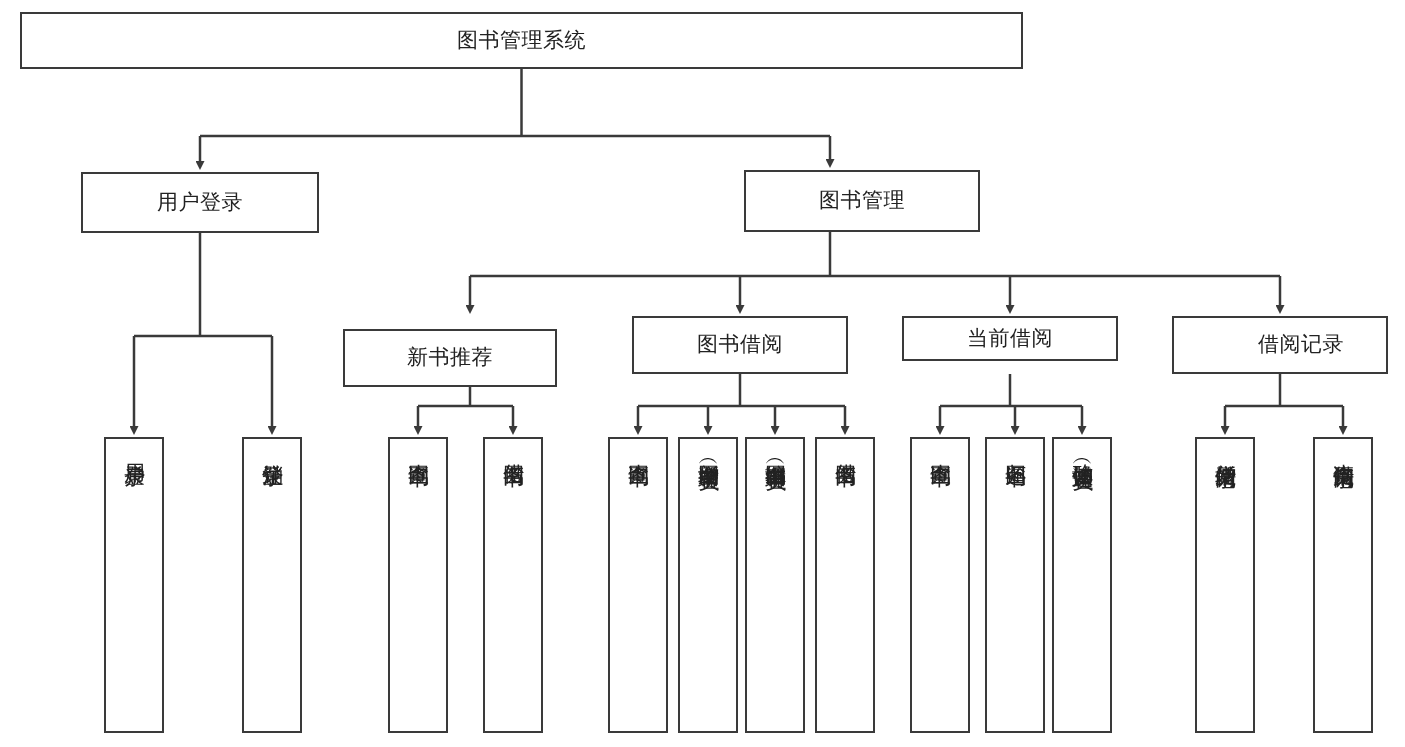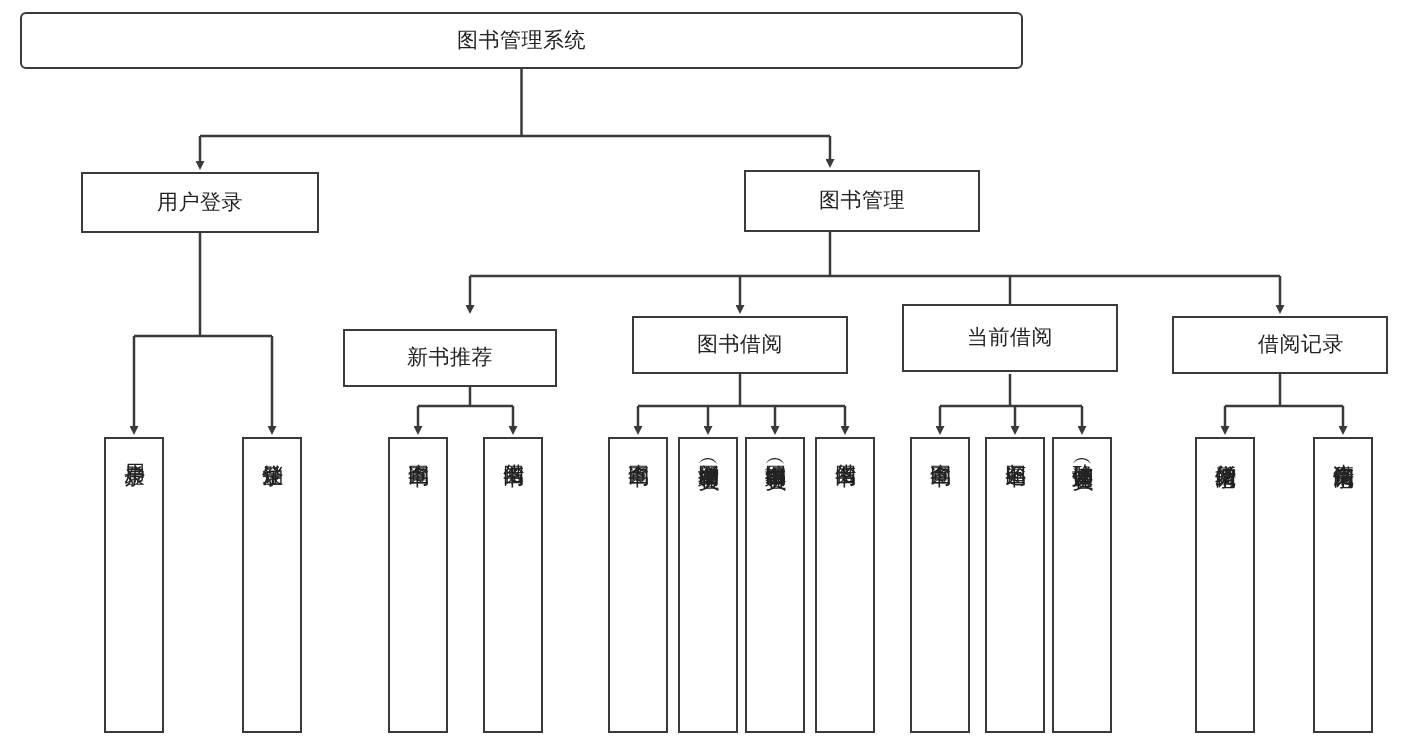--- a/index.html
+++ b/index.html
@@ -105,36 +105,36 @@
         <line x1="940" y1="406" x2="940" y2="427" stroke="#3a3a3a" stroke-width="2.5" marker-end="url(#arrowhead)"></line>
         <line x1="1015" y1="406" x2="1015" y2="427" stroke="#3a3a3a" stroke-width="2.5" marker-end="url(#arrowhead)"></line>
         <line x1="1082" y1="406" x2="1082" y2="427" stroke="#3a3a3a" stroke-width="2.5" marker-end="url(#arrowhead)"></line>
         <line x1="1280" y1="374" x2="1280" y2="406" stroke="#3a3a3a" stroke-width="2.5"></line>
         <line x1="1225" y1="406" x2="1343" y2="406" stroke="#3a3a3a" stroke-width="2.5"></line>
         <line x1="1225" y1="406" x2="1225" y2="427" stroke="#3a3a3a" stroke-width="2.5" marker-end="url(#arrowhead)"></line>
         <line x1="1343" y1="406" x2="1343" y2="427" stroke="#3a3a3a" stroke-width="2.5" marker-end="url(#arrowhead)"></line>
       </g>
   </svg>
   <div id="node-layer">
-      <div class="node horizontal" style="left: 20px; top: 12px; width: 1003px; height: 57px; border-color: rgb(58, 58, 58); border-radius: 6px;">
+      <div class="node horizontal" style="left: 20px; top: 12px; width: 1003px; height: 57px; border-color: rgb(58, 58, 58);">
         <span class="label" style="color: rgb(34, 34, 34);">图书管理系统</span>
       </div>
       <div class="node horizontal" style="left: 81px; top: 172px; width: 238px; height: 61px; border-color: rgb(58, 58, 58);">
         <span class="label" style="color: rgb(34, 34, 34);">用户登录</span>
       </div>
       <div class="node horizontal" style="left: 712px; top: 170px; width: 236px; height: 62px; border-color: rgb(58, 58, 58); margin-left: 32px;">
         <span class="label" style="color: rgb(34, 34, 34);">图书管理</span>
       </div>
       <div class="node horizontal" style="left: 343px; top: 316px; width: 214px; height: 58px; border-color: rgb(58, 58, 58); margin-top: 13px;">
         <span class="label" style="color: rgb(34, 34, 34);">新书推荐</span>
       </div>
       <div class="node horizontal" style="left: 632px; top: 316px; width: 216px; height: 58px; border-color: rgb(58, 58, 58);">
         <span class="label" style="color: rgb(34, 34, 34);">图书借阅</span>
       </div>
-      <div class="node horizontal" style="left: 902px; top: 304px; width: 216px; height: 68px; border-color: rgb(58, 58, 58);">
+      <div class="node horizontal" style="left: 902px; top: 316px; width: 216px; height: 45px; border-color: rgb(58, 58, 58);">
         <span class="label" style="color: rgb(34, 34, 34);">当前借阅</span>
       </div>
       <div class="node horizontal" style="left: 1172px; top: 316px; width: 216px; height: 58px; border-color: rgb(58, 58, 58); padding-left: 42px;">
         <span class="label" style="color: rgb(34, 34, 34);">借阅记录</span>
       </div>
       <div class="node vertical" style="left: 104px; top: 437px; width: 60px; height: 296px; border-color: rgb(58, 58, 58);">
         <span class="label" style="color: rgb(34, 34, 34);">用户登录</span>
       </div>
       <div class="node vertical" style="left: 242px; top: 437px; width: 60px; height: 296px; border-color: rgb(58, 58, 58);">
         <span class="label" style="color: rgb(34, 34, 34);">注销登录</span>

